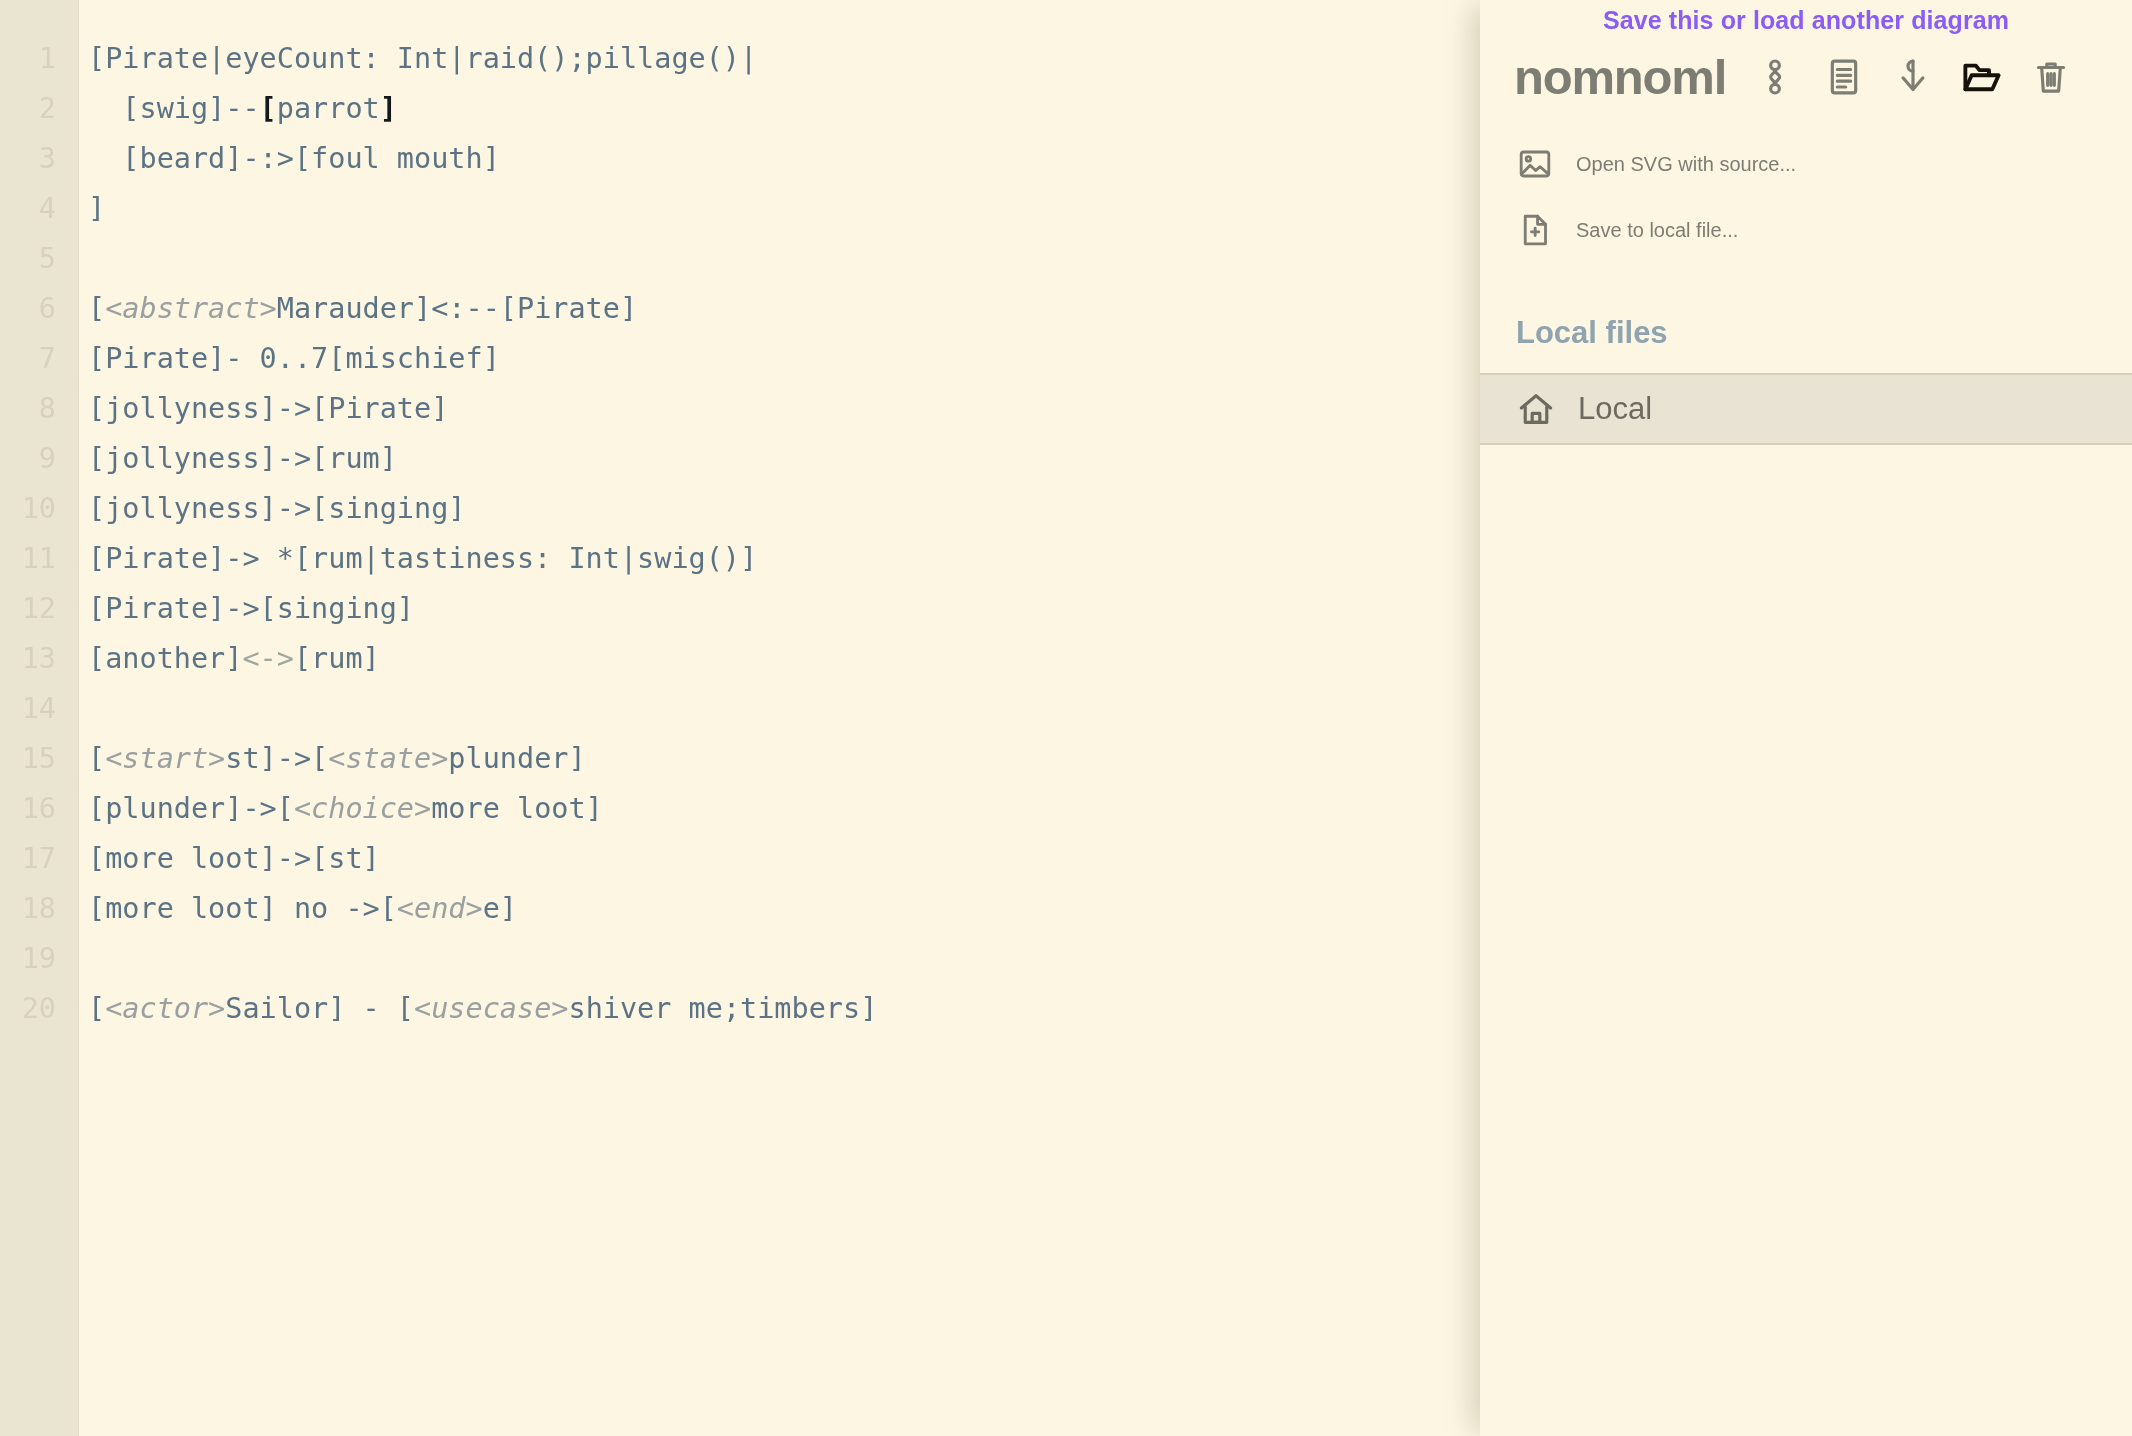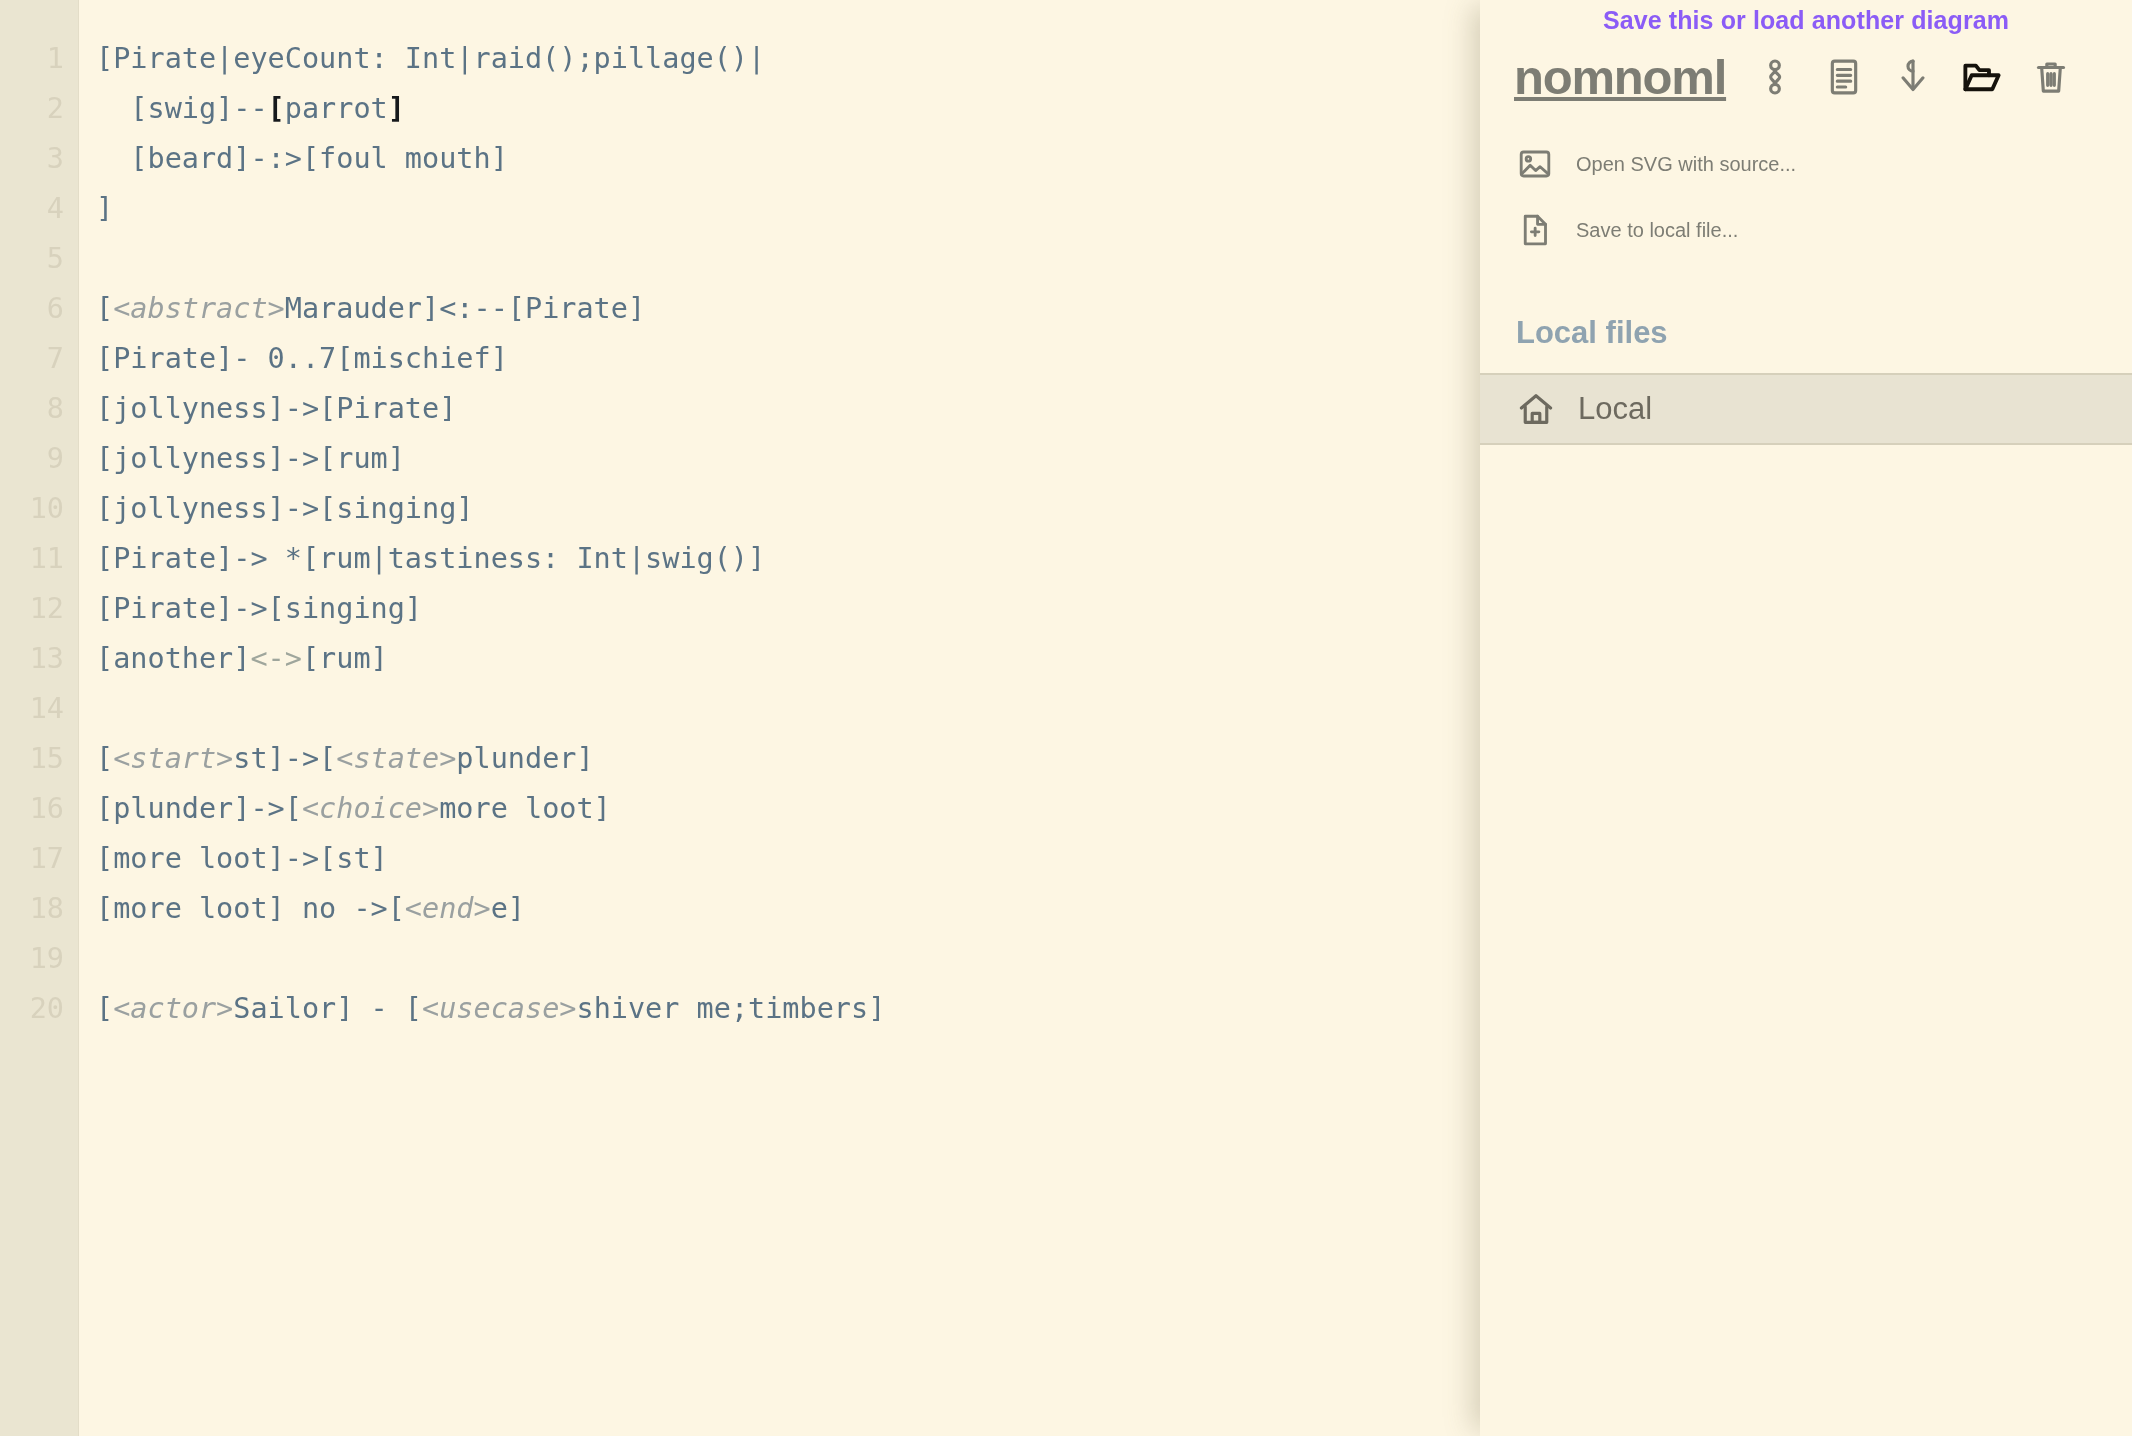--- a/index.html
+++ b/index.html
@@ -27,21 +27,21 @@
   }
   #gutter {
     position: absolute;
     left: 0; top: 0;
     width: 79px; height: 1436px;
     background: #eae5d1;
     border-right: 1px solid #e3ddc8;
   }
   #code-lines {
     position: absolute;
-    left: 8px; top: 34px;
+    left: 0; top: 34px;
     width: 1707px;
     font-family: "DejaVu Sans Mono", "Liberation Mono", monospace;
     font-size: 28.5px;
     line-height: 50px;
   }
   .code-line {
     position: relative;
     height: 50px;
     white-space: pre;
     color: #5b7385;
@@ -96,21 +96,20 @@
     align-items: center;
     margin-top: 14px;
     gap: 0;
   }
   #brand {
     font-size: 49px;
     font-weight: bold;
     color: #7d7d74;
     letter-spacing: -1.2px;
     margin-right: 26px;
-    text-decoration: underline;
   }
   .tool-icon {
     width: 46px; height: 46px;
     margin-right: 24px;
     display: inline-flex;
     align-items: center;
     justify-content: center;
     color: #7d7d74;
   }
   .tool-icon.active { color: #15120c; }

